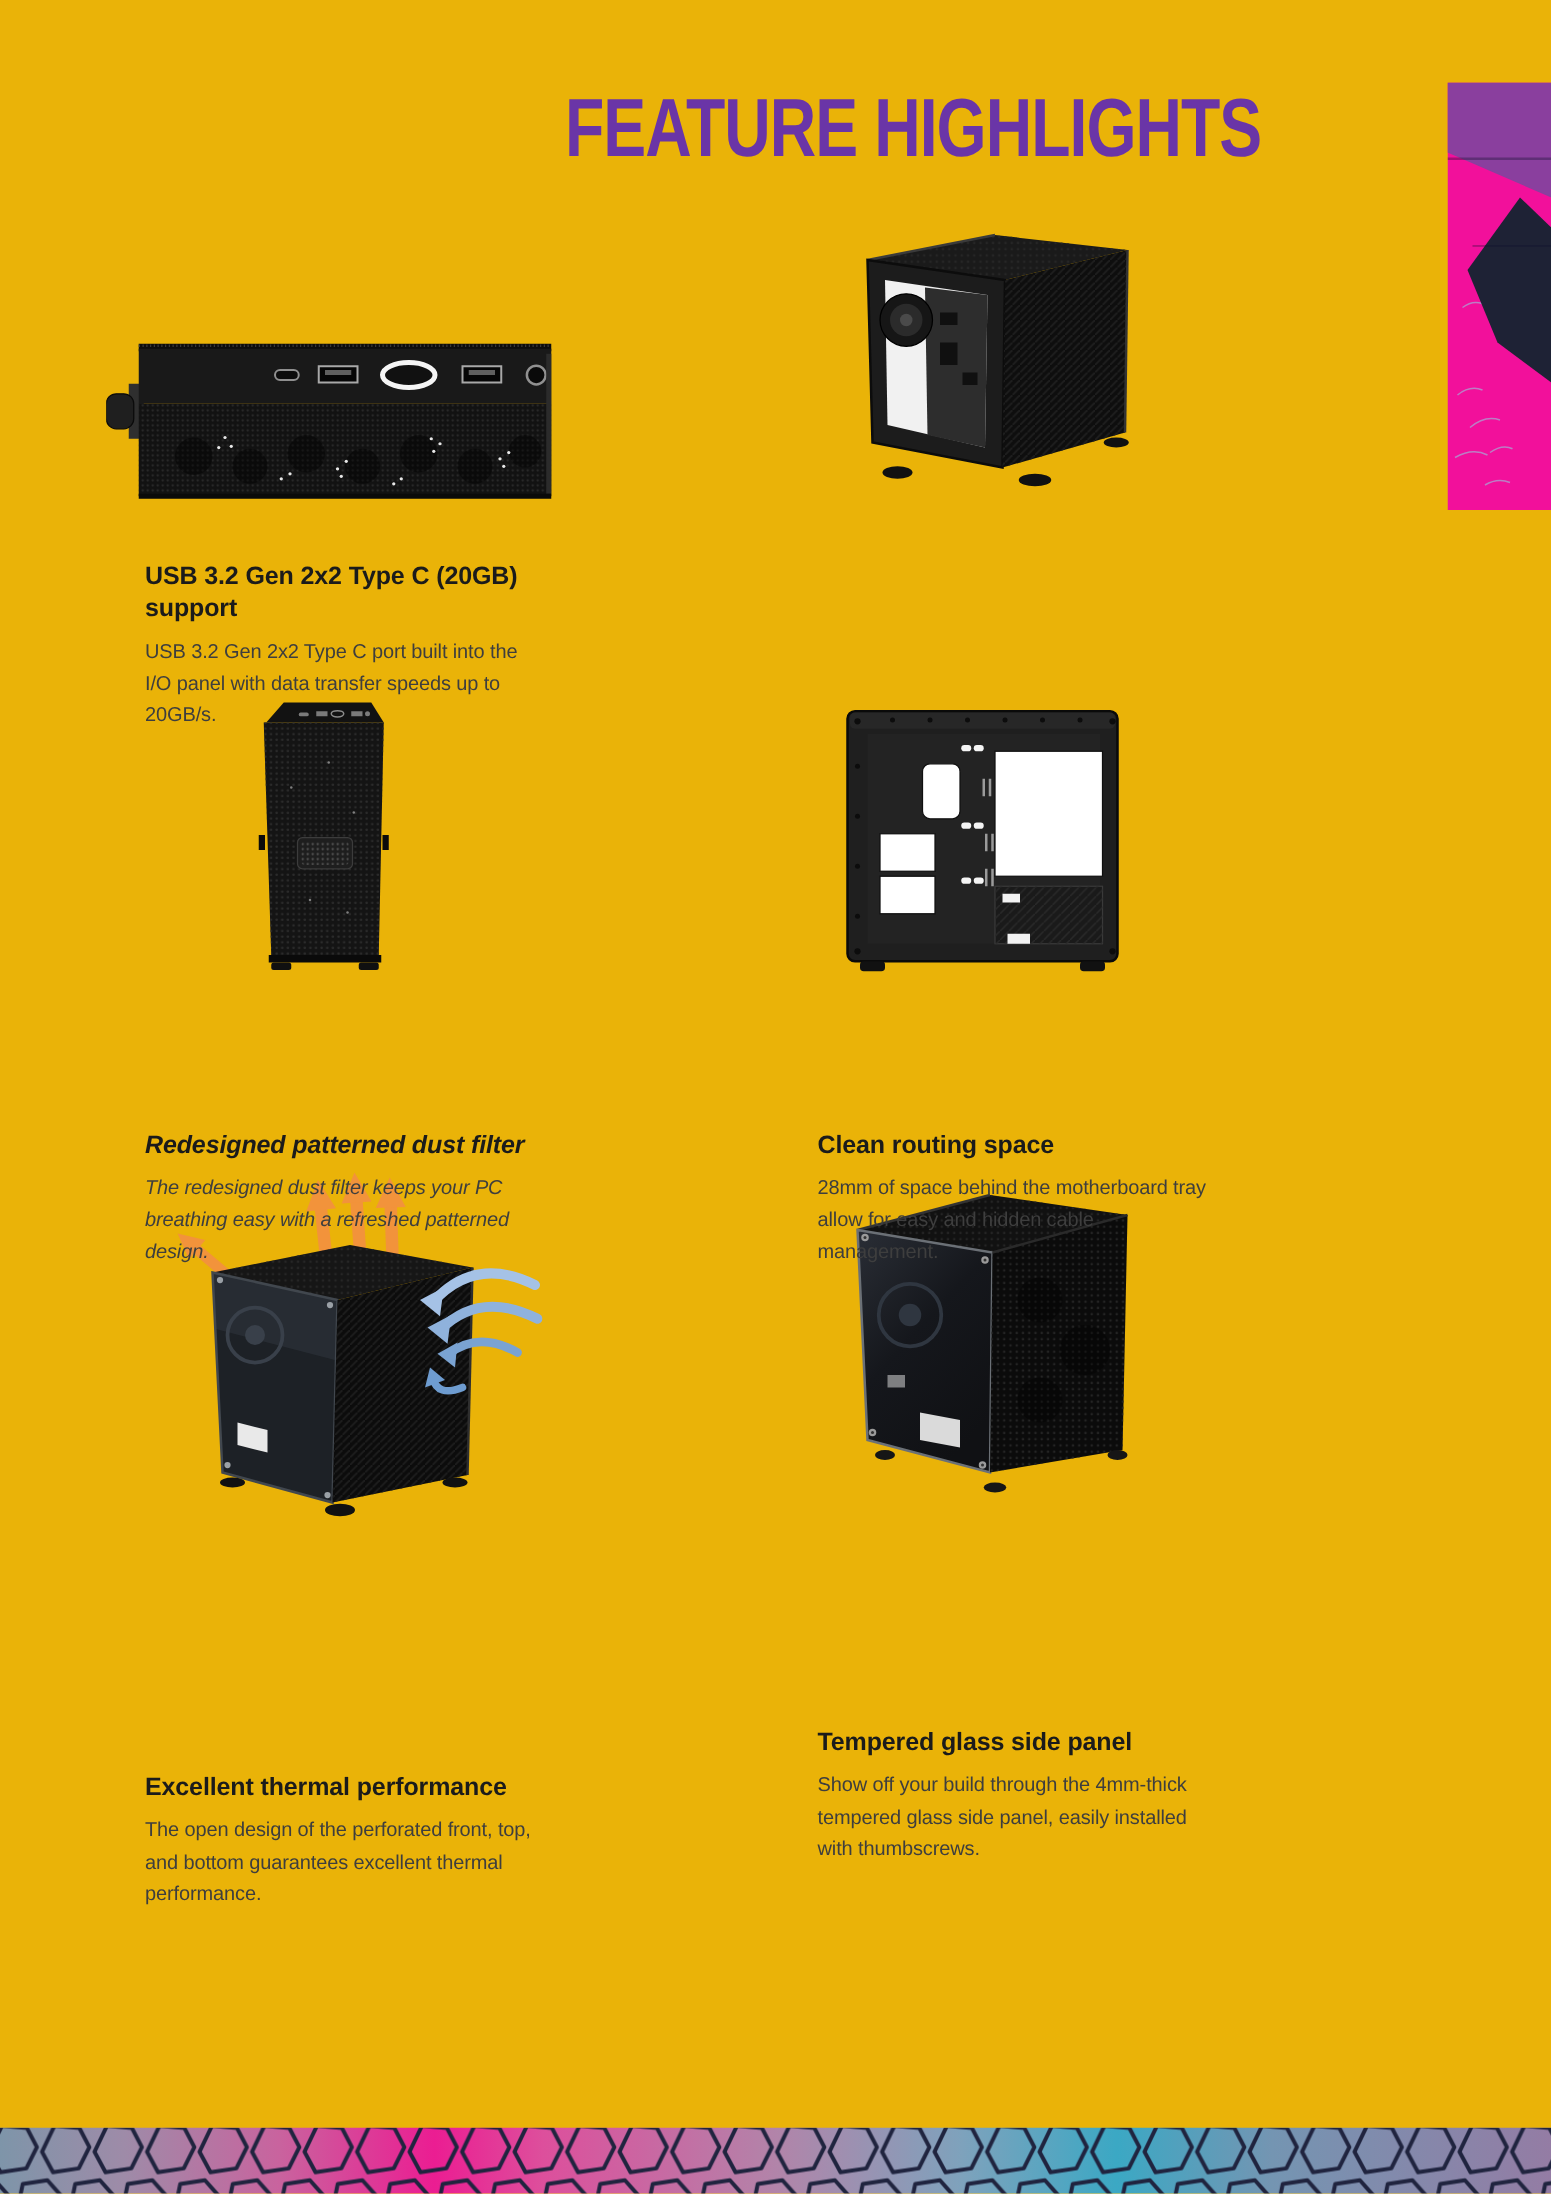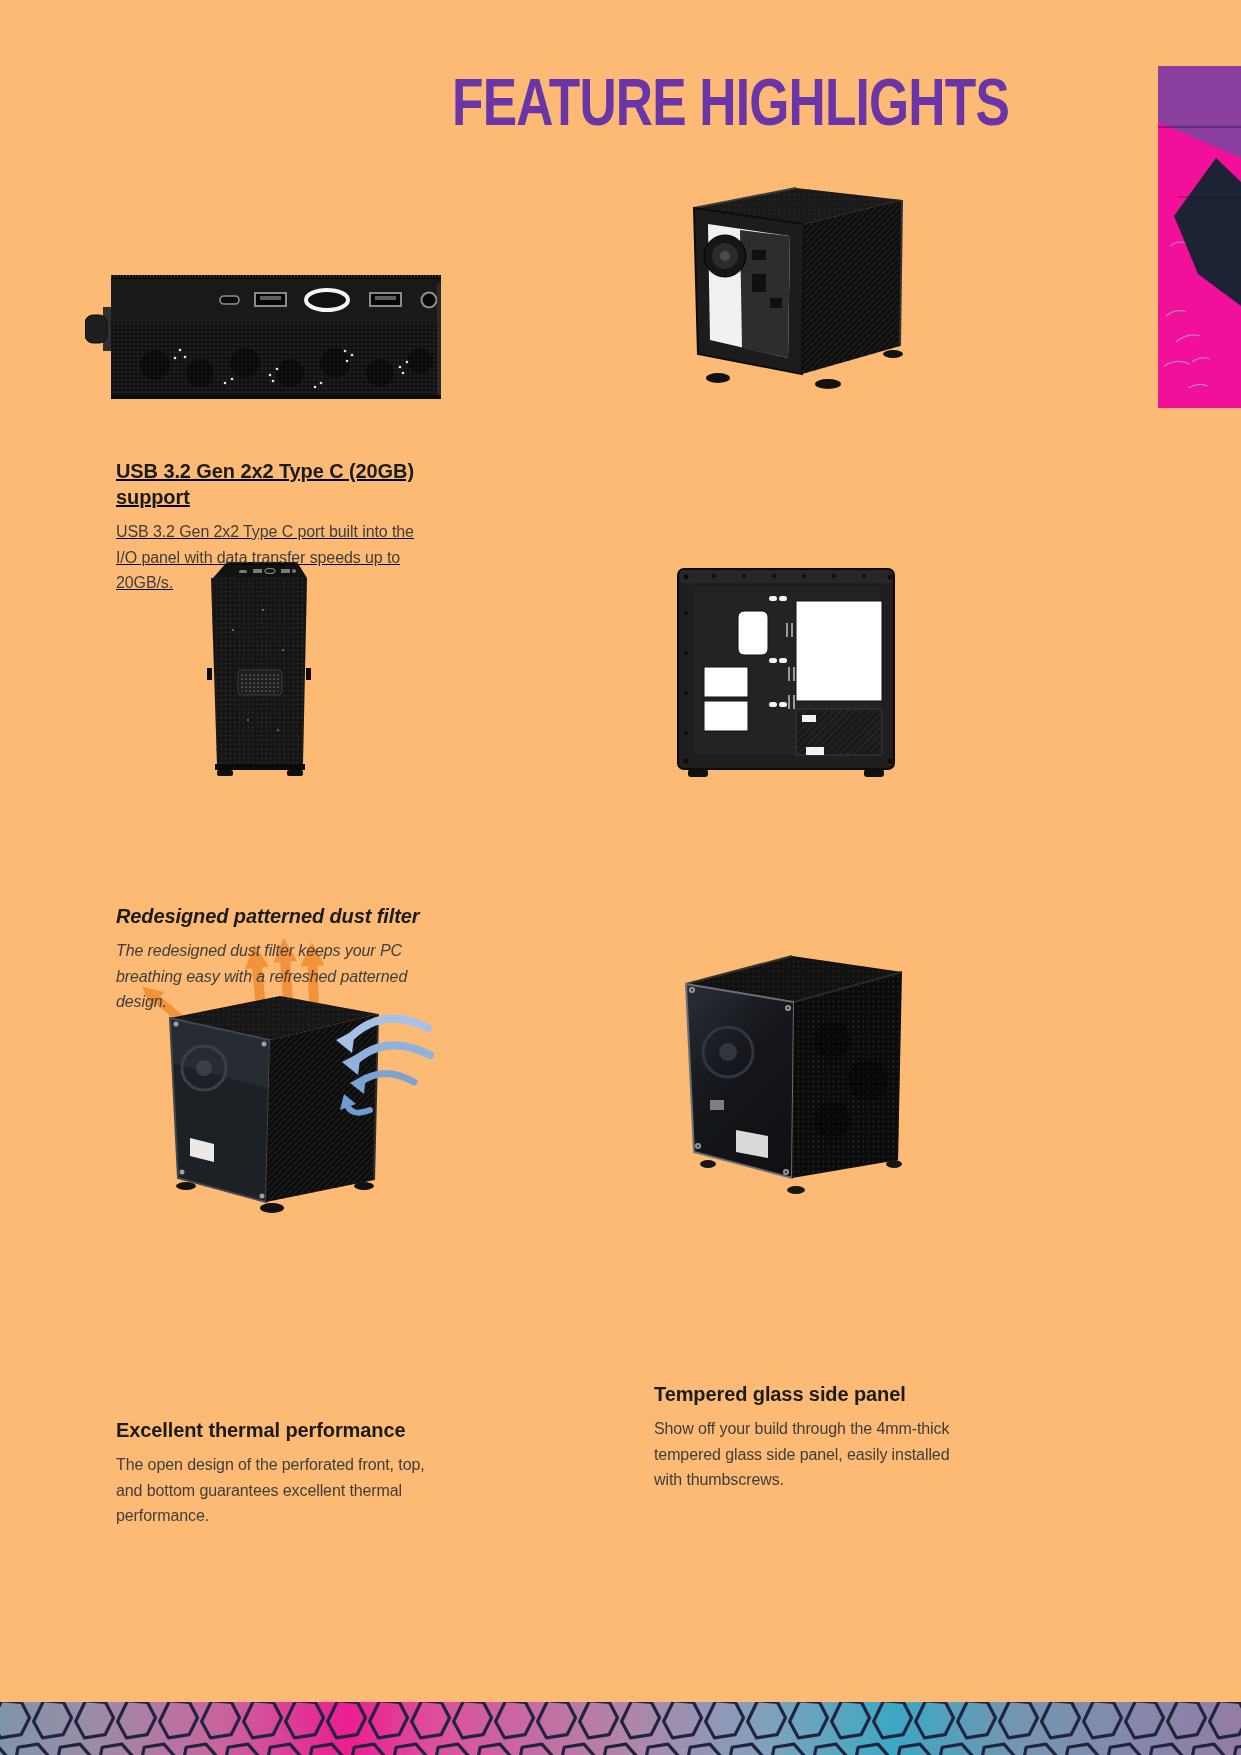--- a/index.html
+++ b/index.html
@@ -1,20 +1,20 @@
 <!DOCTYPE html>
 <html><head>
 <meta charset="utf-8">
 <style>
   html,body{margin:0;padding:0;}
   body{
     width:1241px;height:1755px;position:relative;background:#ffffff;
     font-family:"Liberation Sans",sans-serif;overflow:hidden;
   }
-  .page{position:absolute;inset:0;background:#fdba74;}
+  .page{position:absolute;inset:0;background:#eab308;}
   .title{
     position:absolute;left:452px;top:64px;margin:0;
     font-size:66px;font-weight:700;color:#6A35A7;letter-spacing:-1px;
     transform:scaleX(.78);transform-origin:left top;white-space:nowrap;
   }
   .deco{position:absolute;left:1158px;top:66px;width:83px;height:342px;}
   .img{position:absolute;}
   .img svg,.deco svg,.footer svg{display:block;width:100%;height:100%;}
   .txt{position:absolute;width:318px;}
   .txt h3{margin:0 0 9px;font-size:20px;line-height:26px;color:#1b1b1b;font-weight:700;letter-spacing:-0.1px;}
@@ -316,27 +316,31 @@
           <circle cx="196" cy="140" r="20"></circle>
           <circle cx="160" cy="180" r="18"></circle>
       </g>
       <line x1="122" y1="62" x2="230" y2="32" stroke="#2a2a2a" stroke-width="2"></line>
       <ellipse cx="36" cy="224" rx="8" ry="4" fill="#161616"></ellipse>
       <ellipse cx="124" cy="250" rx="9" ry="4" fill="#161616"></ellipse>
       <ellipse cx="222" cy="224" rx="8" ry="4" fill="#161616"></ellipse>
     </svg>
   </div>
 
-  <div class="txt" style="left:116px;top:458px;text-decoration:underline;">
+  <div class="txt" style="left:116px;top:448px;">
     <h3>USB 3.2 Gen 2x2 Type C (20GB) support</h3>
     <p>USB 3.2 Gen 2x2 Type C port built into the I/O panel with data transfer speeds up to 20GB/s.</p>
   </div>
   <div class="txt" style="left:116px;top:903px;font-style:italic;">
     <h3>Redesigned patterned dust filter</h3>
     <p>The redesigned dust filter keeps your PC breathing easy with a refreshed patterned design.</p>
+  </div>
+  <div class="txt" style="left:654px;top:903px;">
+    <h3>Clean routing space</h3>
+    <p>28mm of space behind the motherboard tray allow for easy and hidden cable management.</p>
   </div>
   <div class="txt" style="left:116px;top:1381px;margin-top:36px;">
     <h3>Excellent thermal performance</h3>
     <p>The open design of the perforated front, top, and bottom guarantees excellent thermal performance.</p>
   </div>
   <div class="txt" style="left:654px;top:1381px;">
     <h3>Tempered glass side panel</h3>
     <p>Show off your build through the 4mm-thick tempered glass side panel, easily installed with thumbscrews.</p>
   </div>
 

